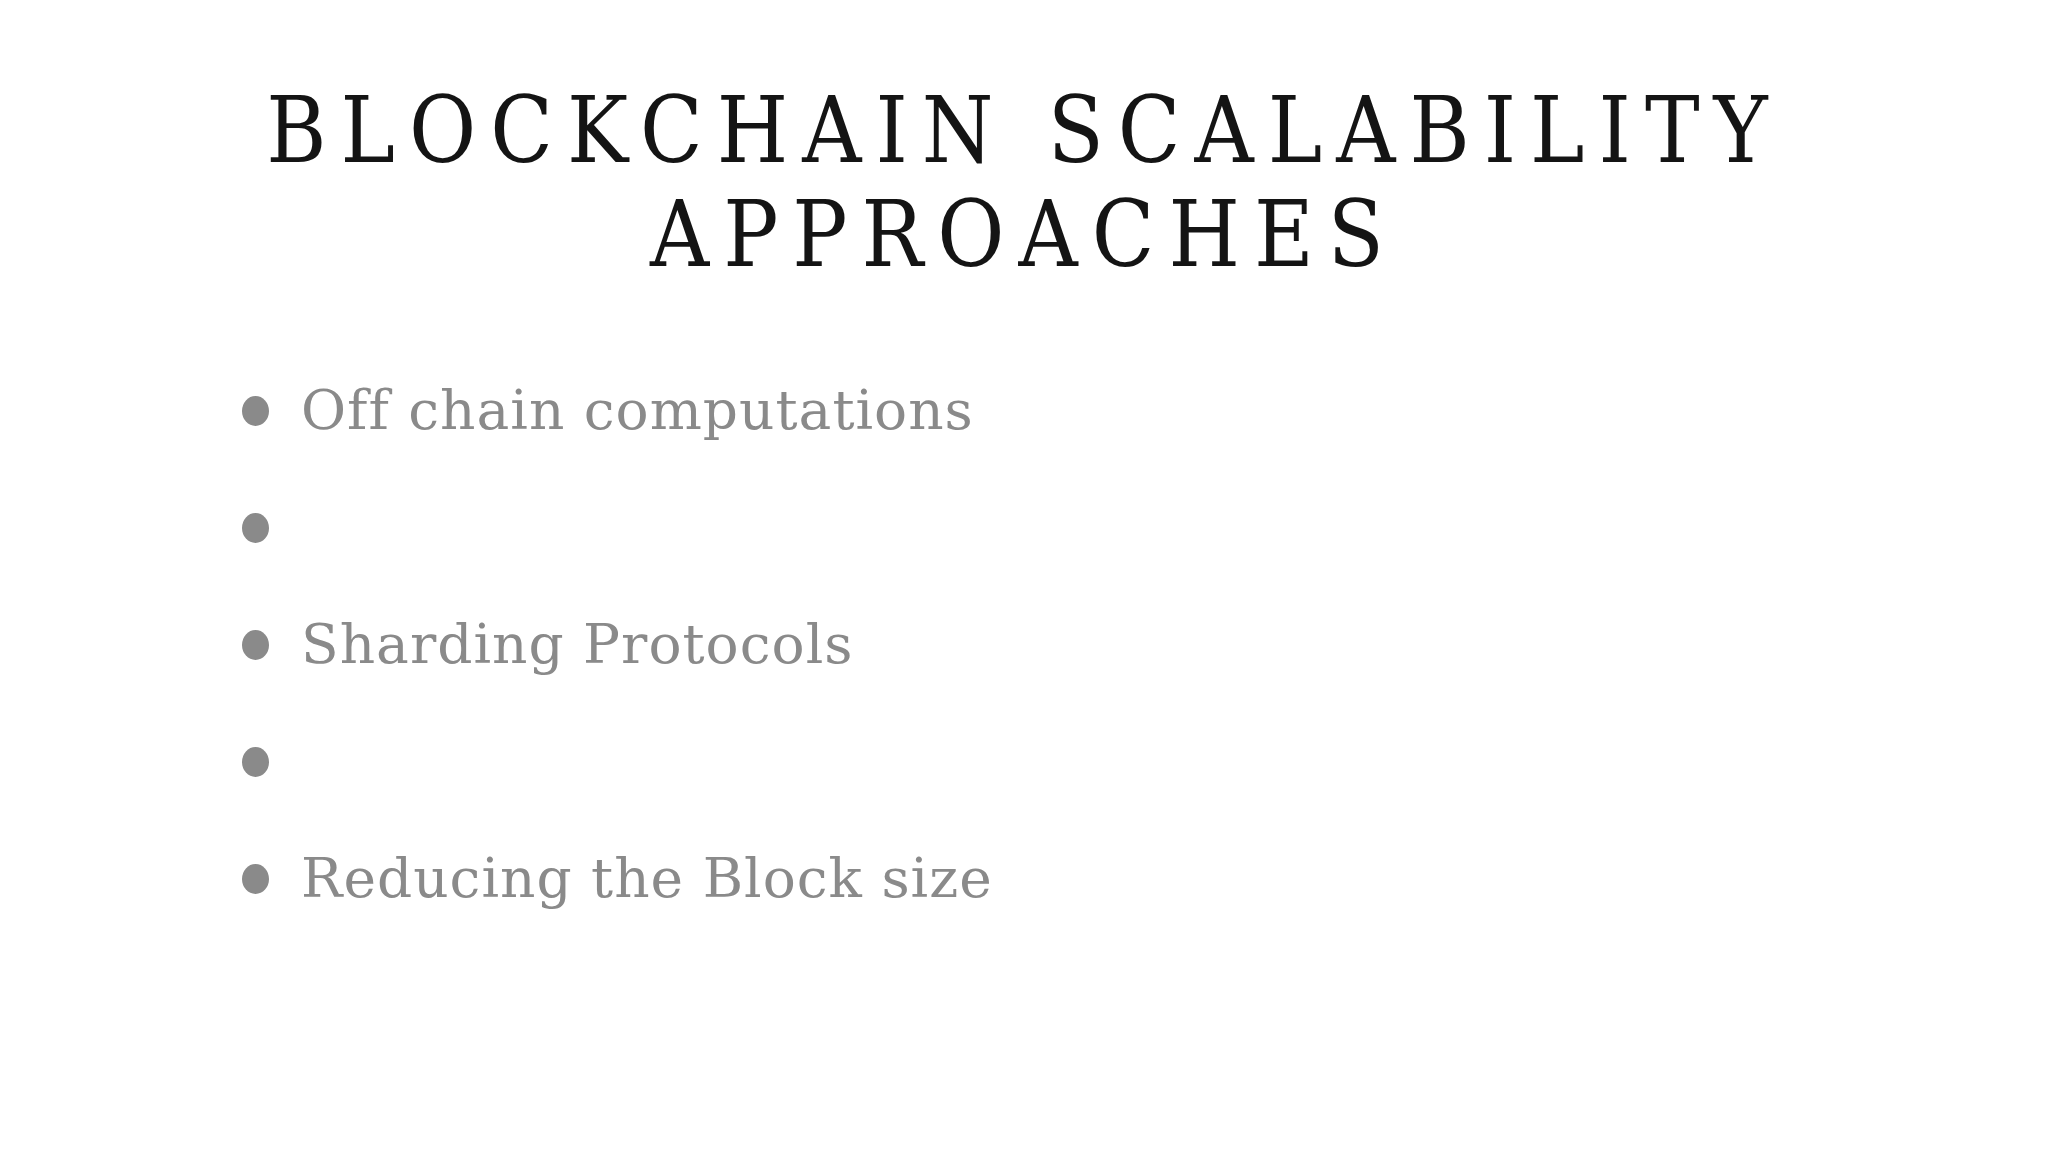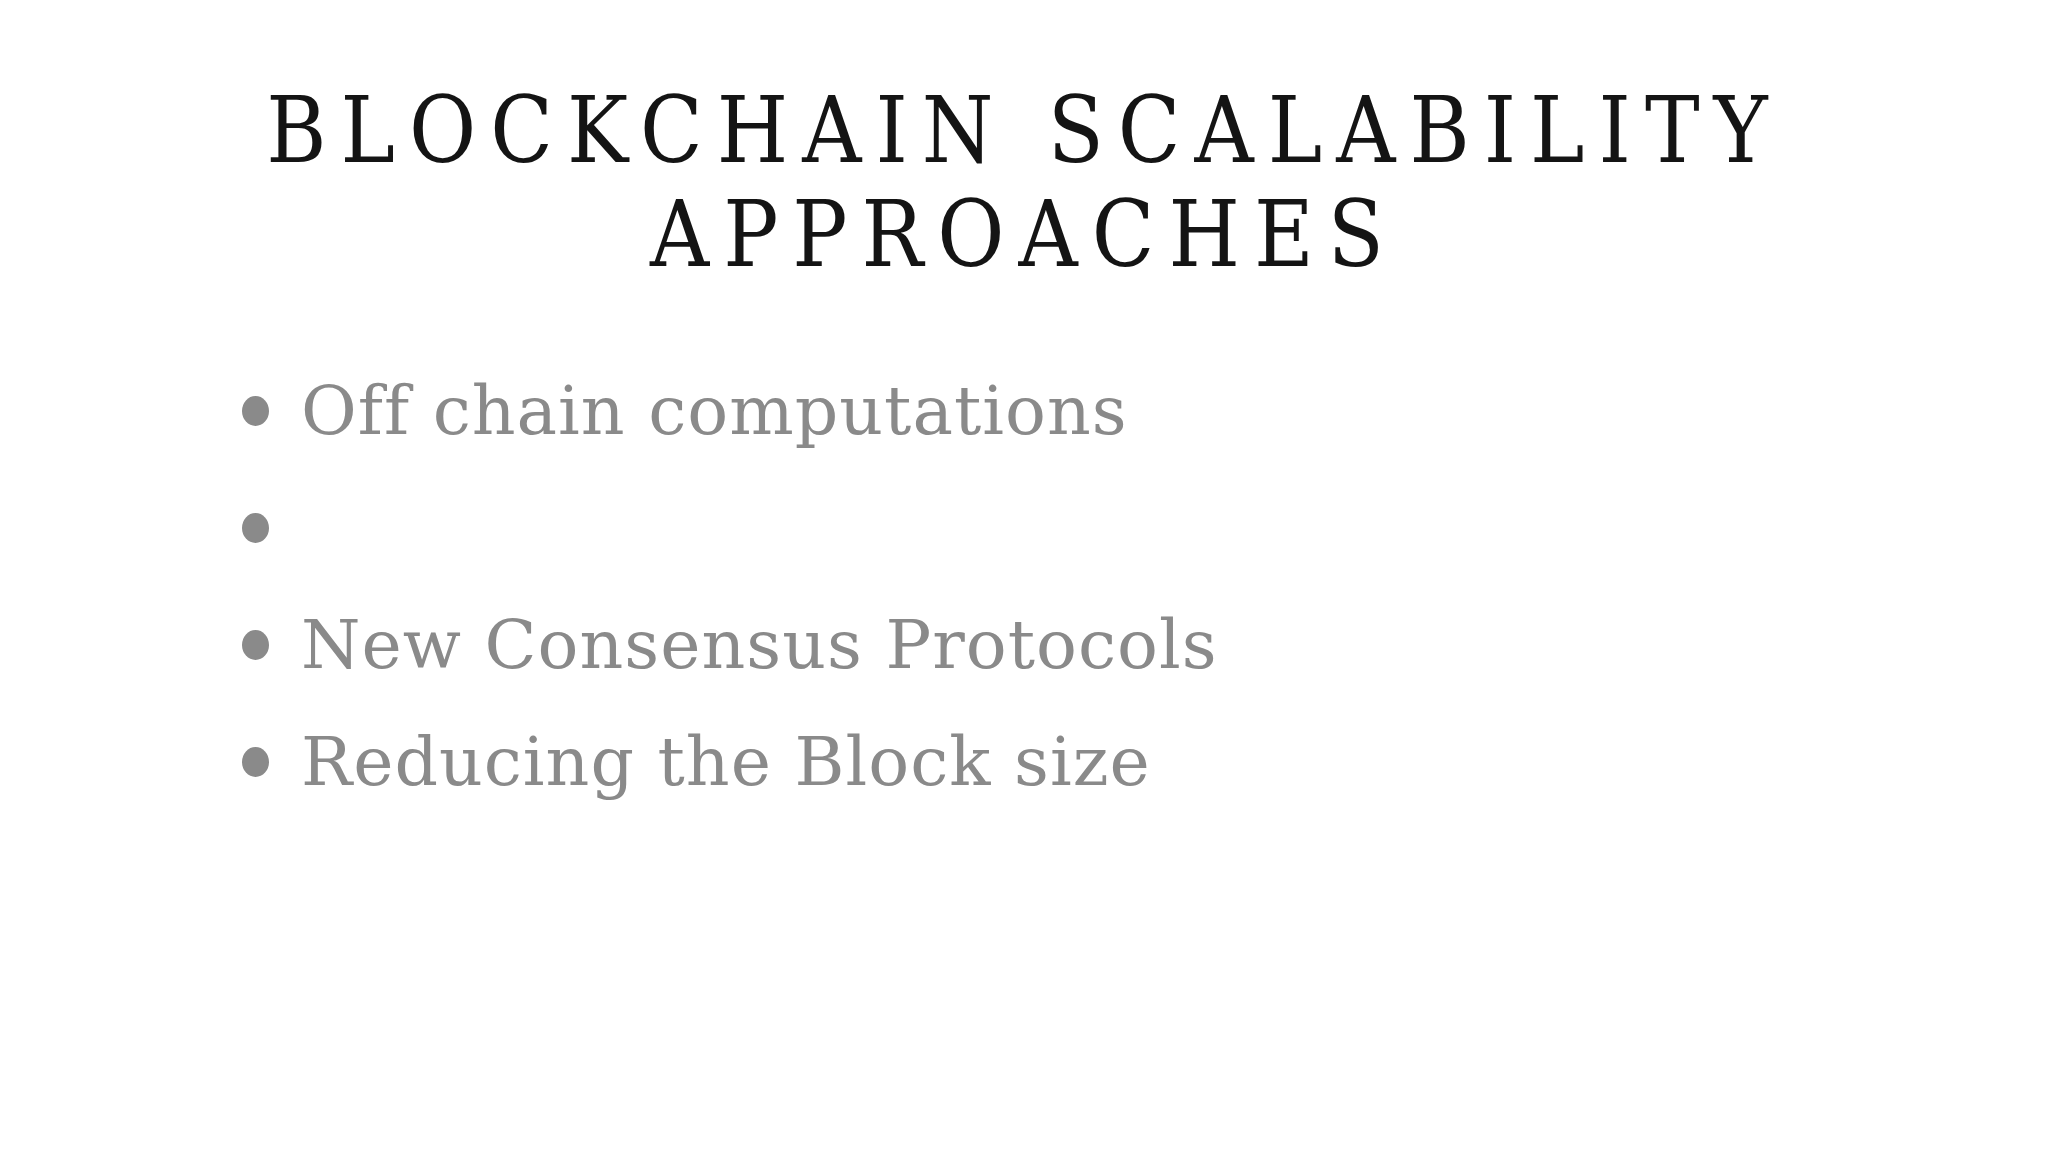--- a/index.html
+++ b/index.html
@@ -54,21 +54,21 @@
   }
   .bullet-dot {
     flex: 0 0 auto;
     width: 27px;
     height: 30px;
     border-radius: 50%;
     background: var(--body-color);
     margin-right: 32px;
   }
   .bullet-text {
-    font-size: 68px;
+    font-size: 55px;
     line-height: 1;
     letter-spacing: 1px;
     white-space: nowrap;
     color: var(--body-color);
     font-family: "DejaVu Serif", "Liberation Serif", serif;
   }
 </style>
 </head>
 <body>
 
@@ -81,20 +81,23 @@
   <ul class="bullet-list">
       <li class="bullet-item">
         <span class="bullet-dot"></span>
         <span class="bullet-text">Off chain computations</span>
       </li>
       <li class="bullet-item">
         <span class="bullet-dot"></span>
       </li>
       <li class="bullet-item">
         <span class="bullet-dot"></span>
-        <span class="bullet-text">New Consensus Protocols</span>
+        <span class="bullet-text">Sharding Protocols</span>
+      </li>
+      <li class="bullet-item">
+        <span class="bullet-dot"></span>
       </li>
       <li class="bullet-item">
         <span class="bullet-dot"></span>
         <span class="bullet-text">Reducing the Block size</span>
       </li>
     </ul>
 </div>
 
 </body></html>

